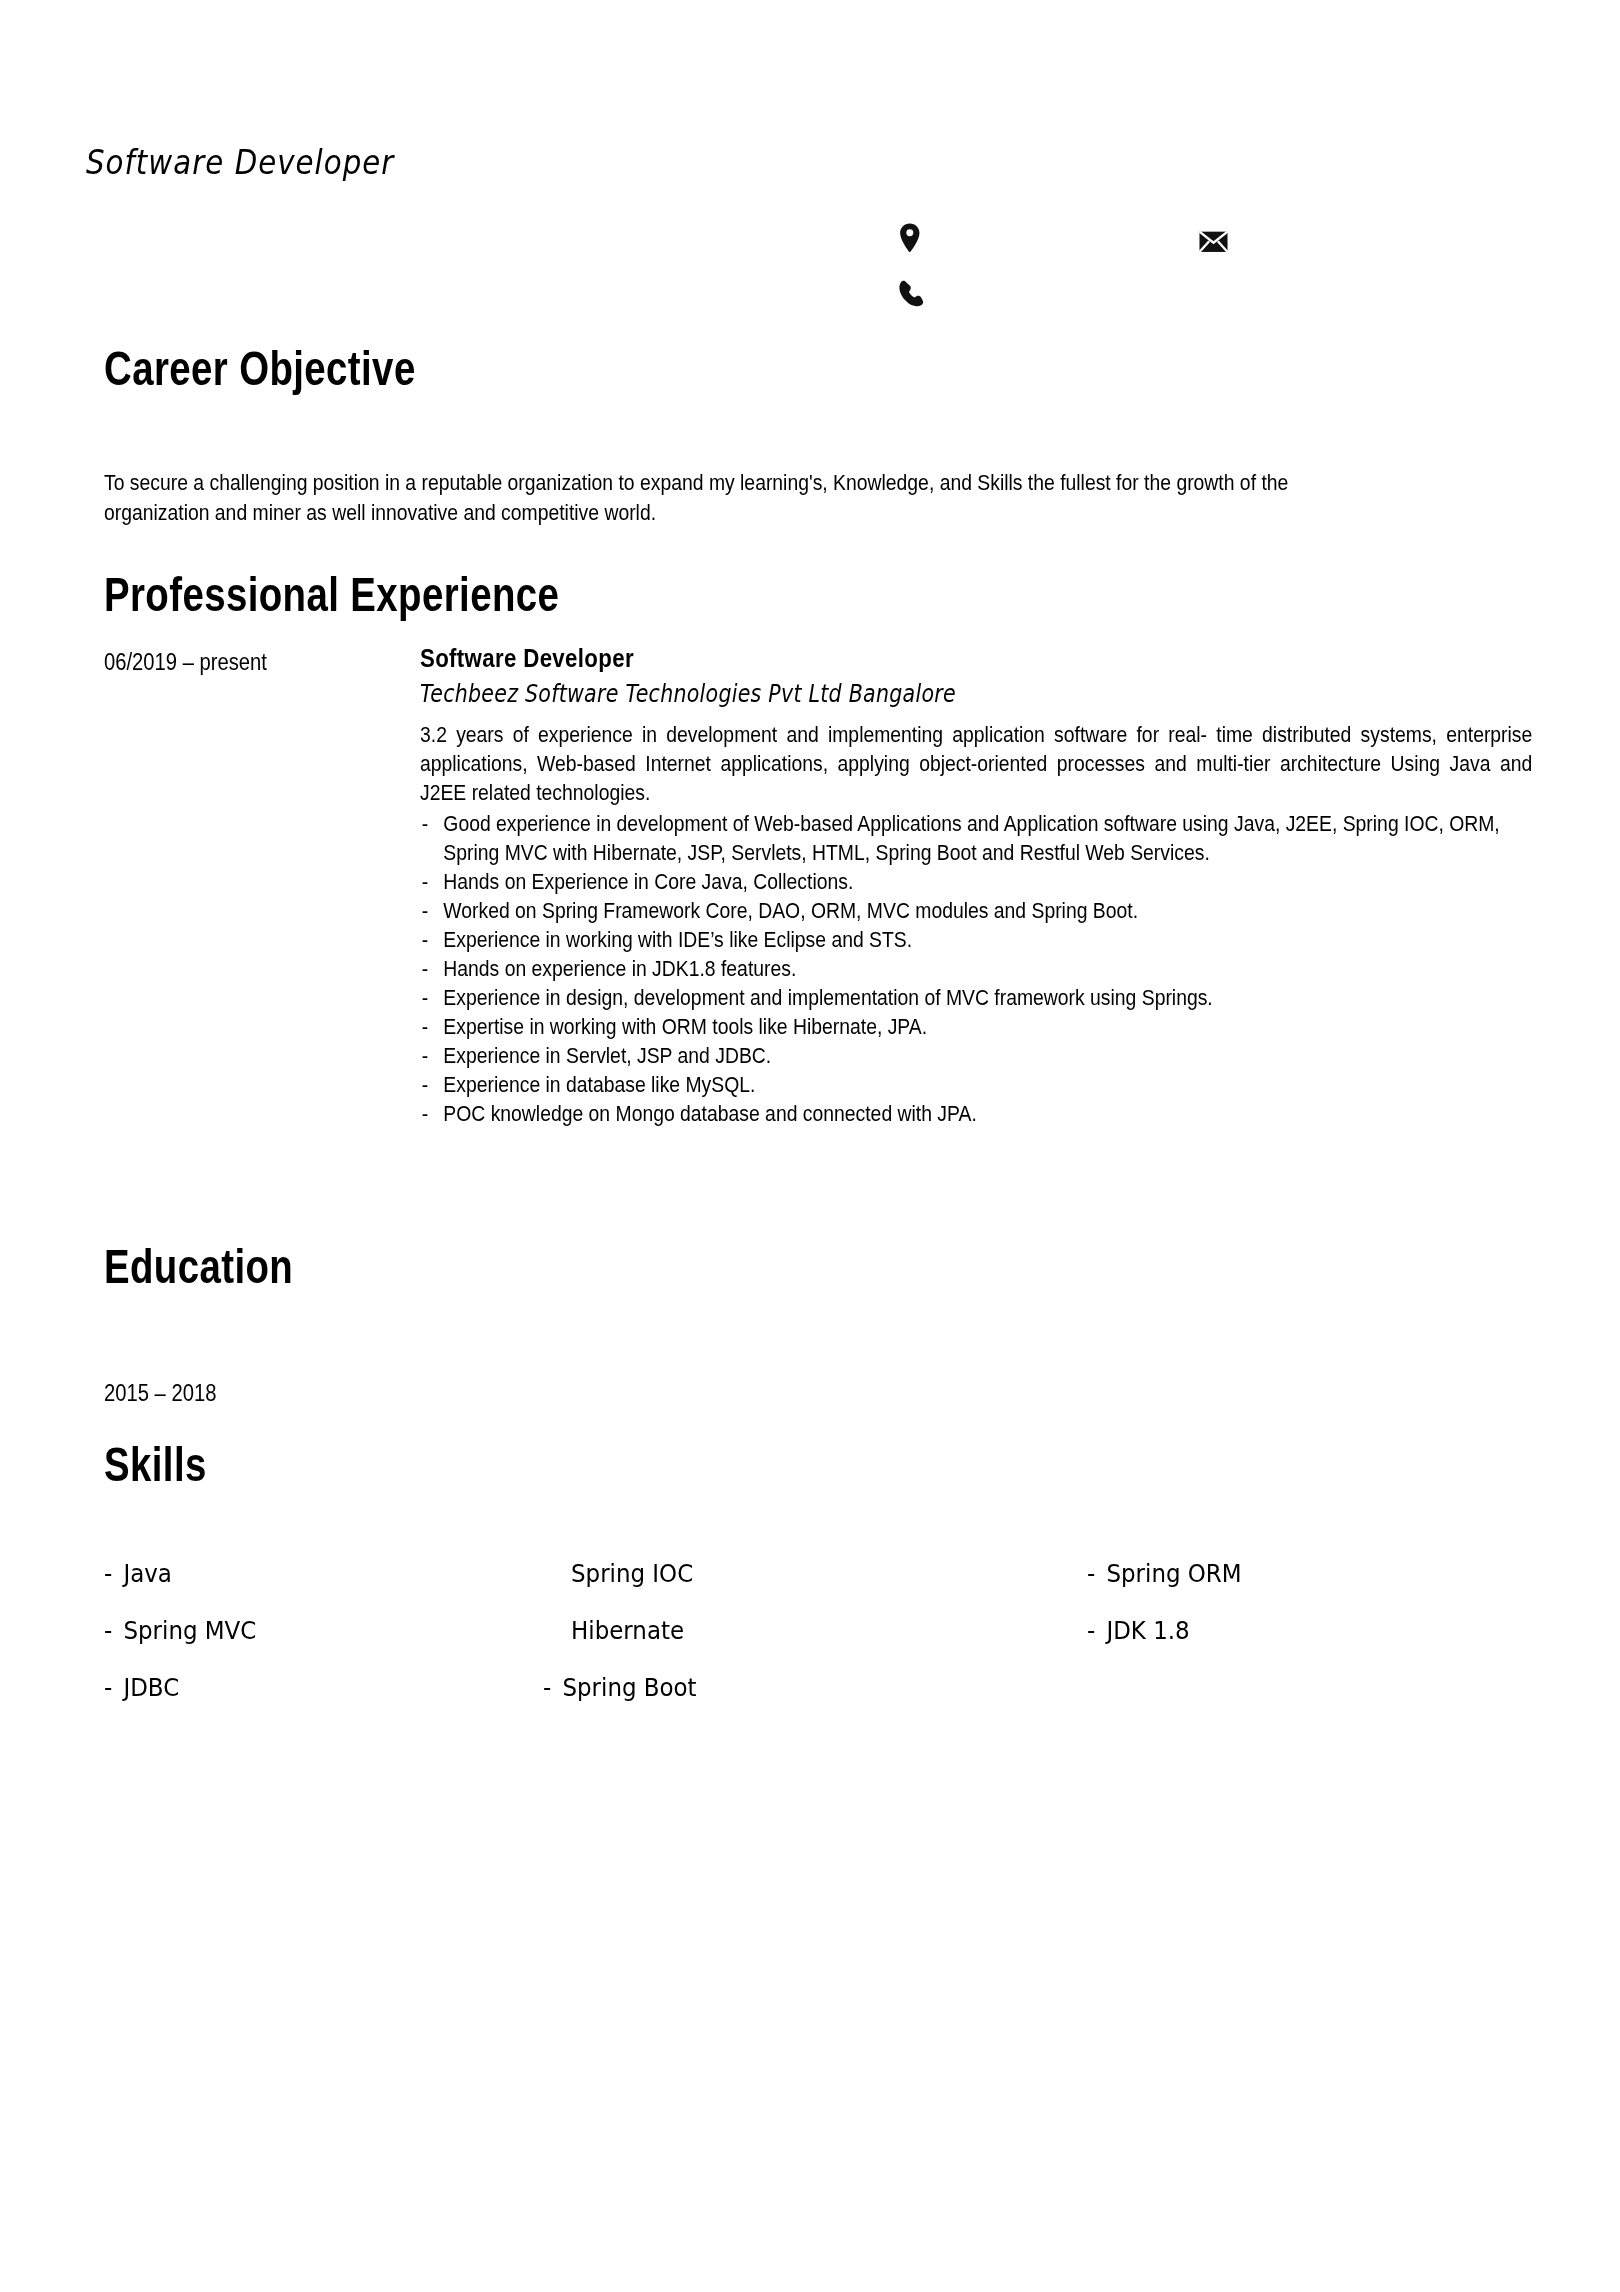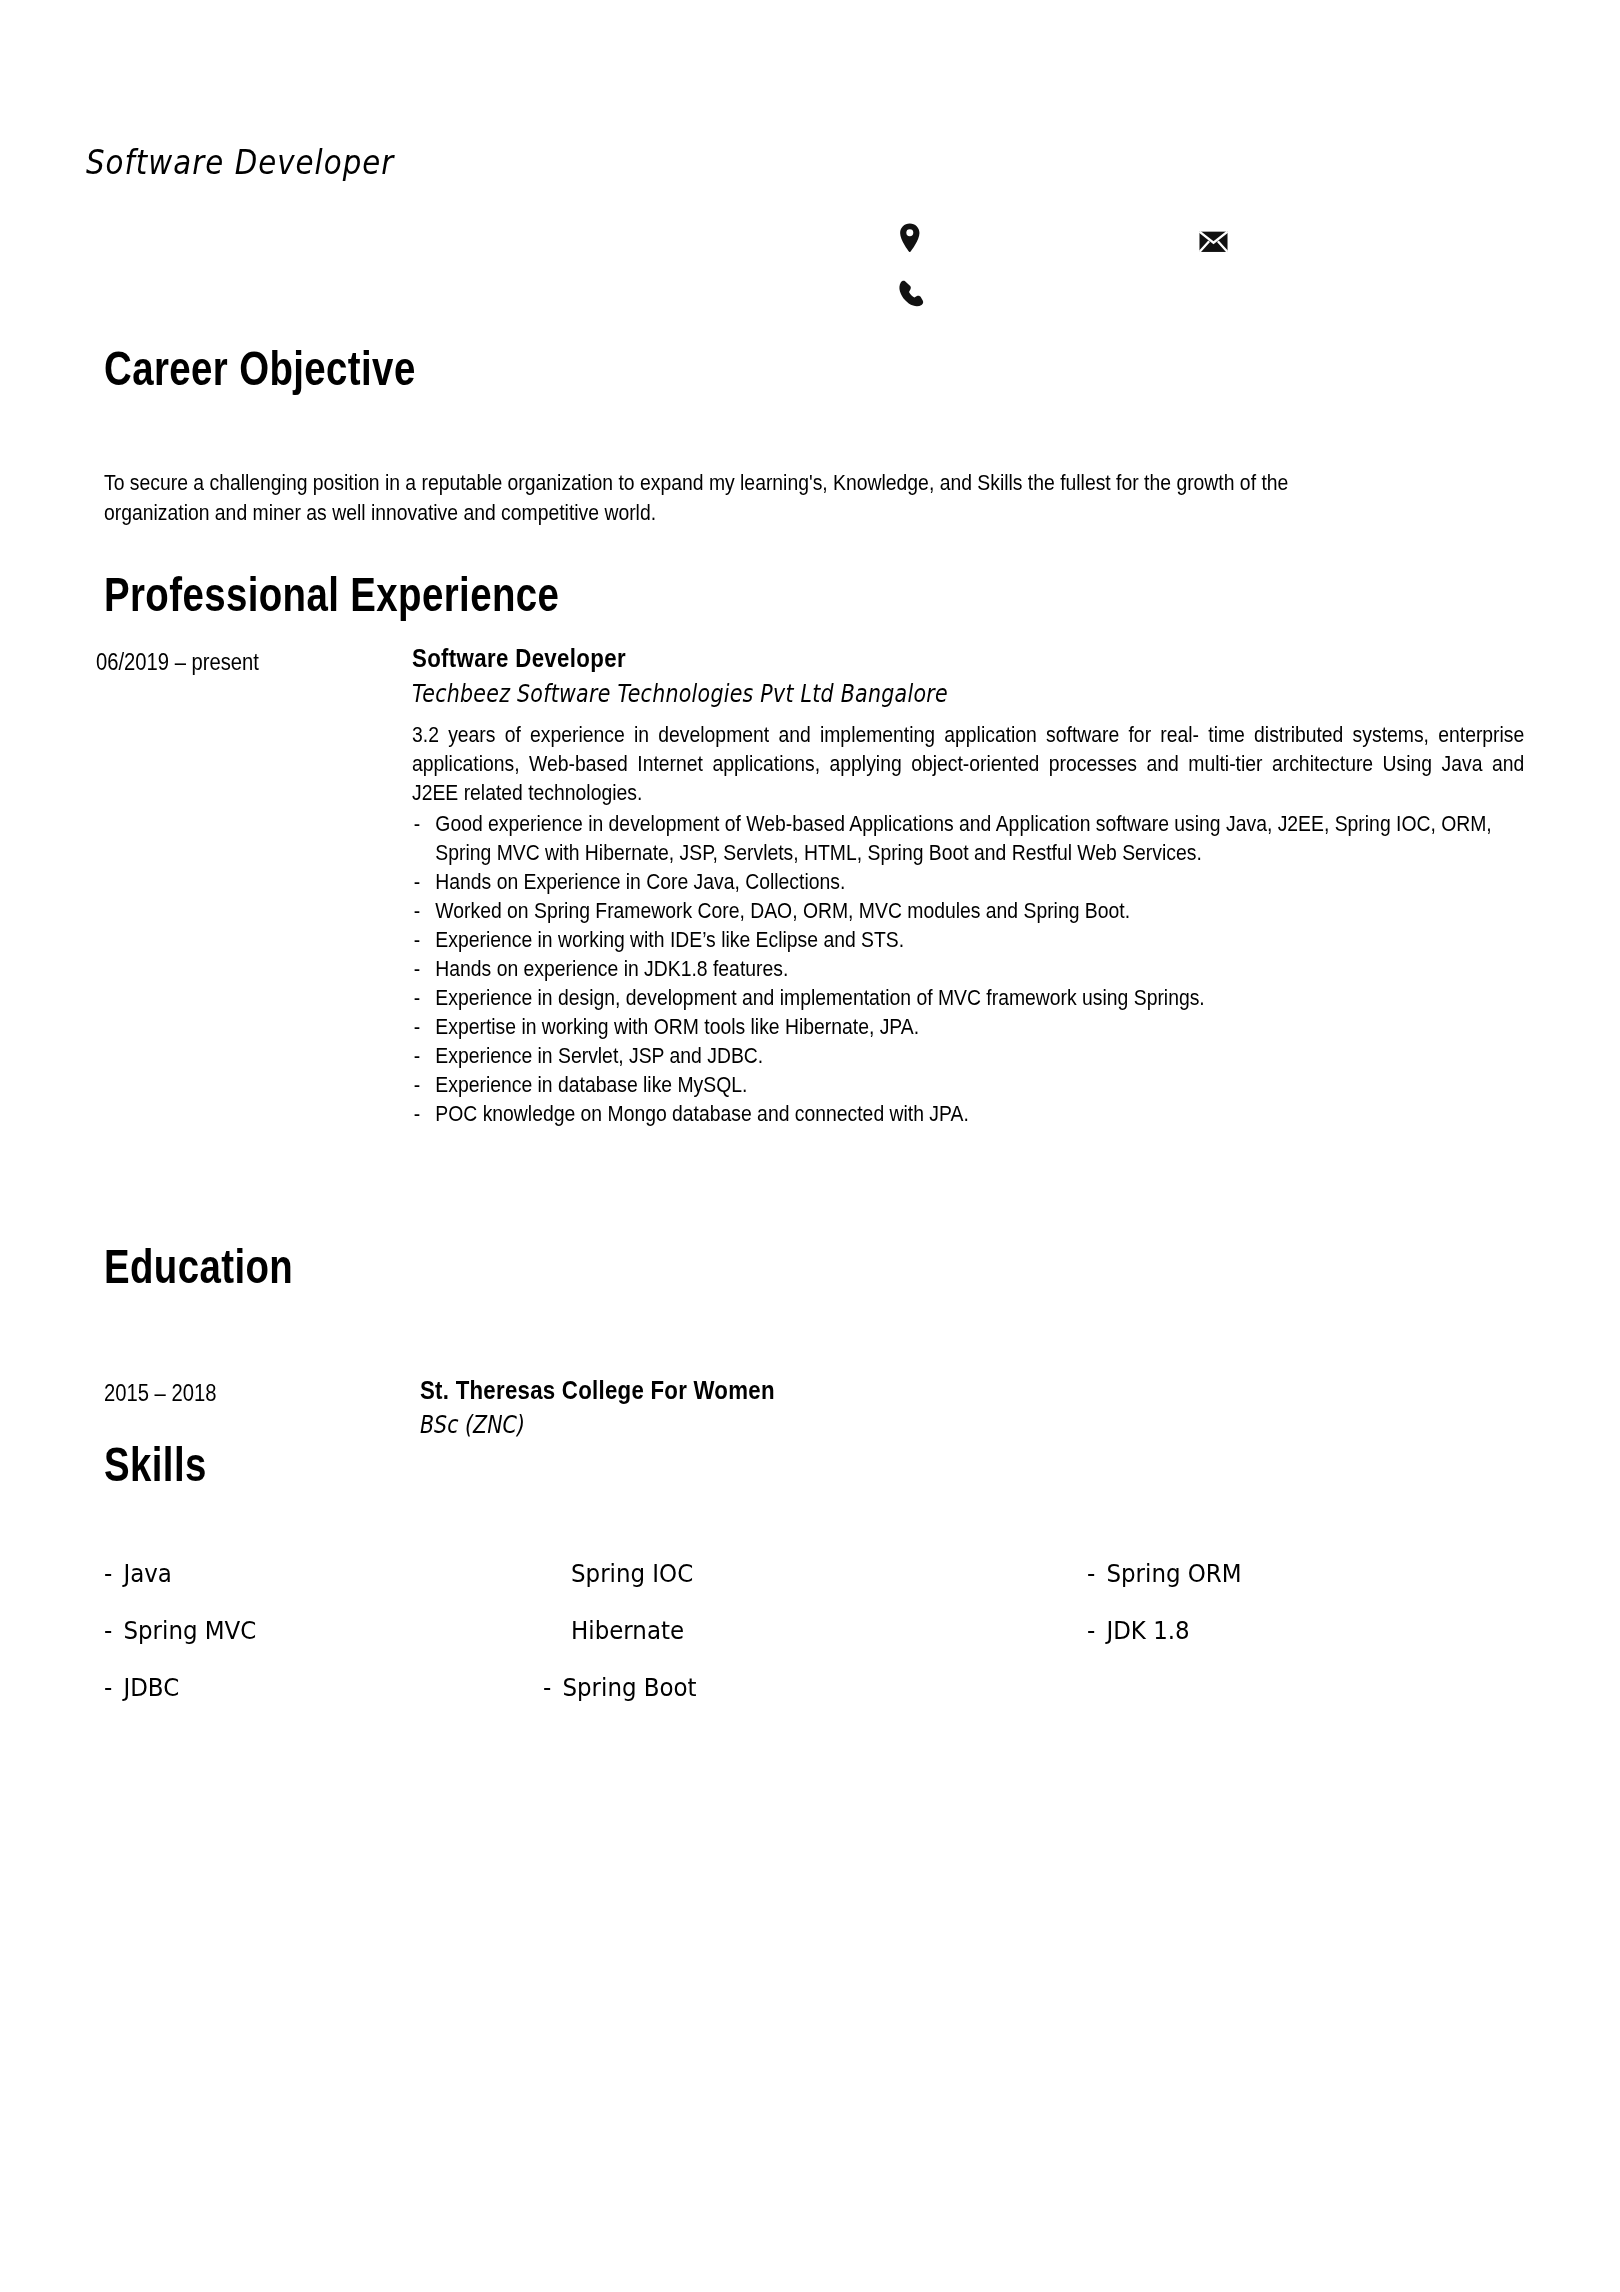--- a/index.html
+++ b/index.html
@@ -87,21 +87,21 @@
 
   .objective {
     position: absolute;
     left: 104px;
     top: 468px;
     width: 1426px;
   }
   .objective p { margin: 0; }
 
   
-  .exp-block { position: absolute; left: 96px; top: 642px; width: 1431px; }
+  .exp-block { position: absolute; left: 104px; top: 642px; width: 1431px; }
   .exp-dates {
     position: absolute;
     left: 0;
     top: 5.9px;
     font-size: 23.5px;
     line-height: 29px;
     transform: scaleX(0.86);
     transform-origin: left top;
     white-space: nowrap;
   }
@@ -306,24 +306,20 @@
           <span class="dash">-</span><span>POC knowledge on Mongo database and connected with JPA.</span>
         </li>
       </ul>
     </div>
   </div>
 
   <div class="sec-head sec-education">Education</div>
 
   <div class="edu-block">
     <div class="edu-dates">2015 – 2018</div>
-    <div class="edu-main">
-      <div class="edu-school">St. Theresas College For Women</div>
-      <div class="edu-degree">BSc (ZNC)</div>
-    </div>
   </div>
 
   <div class="sec-head sec-skills">Skills</div>
 
   <div class="skills-grid">
 
     <div class="skill-item sk-c0 sk-r0">
       <span class="dash">-</span><span>Java</span>
     </div>
     <div class="skill-item sk-c0 sk-r1">

